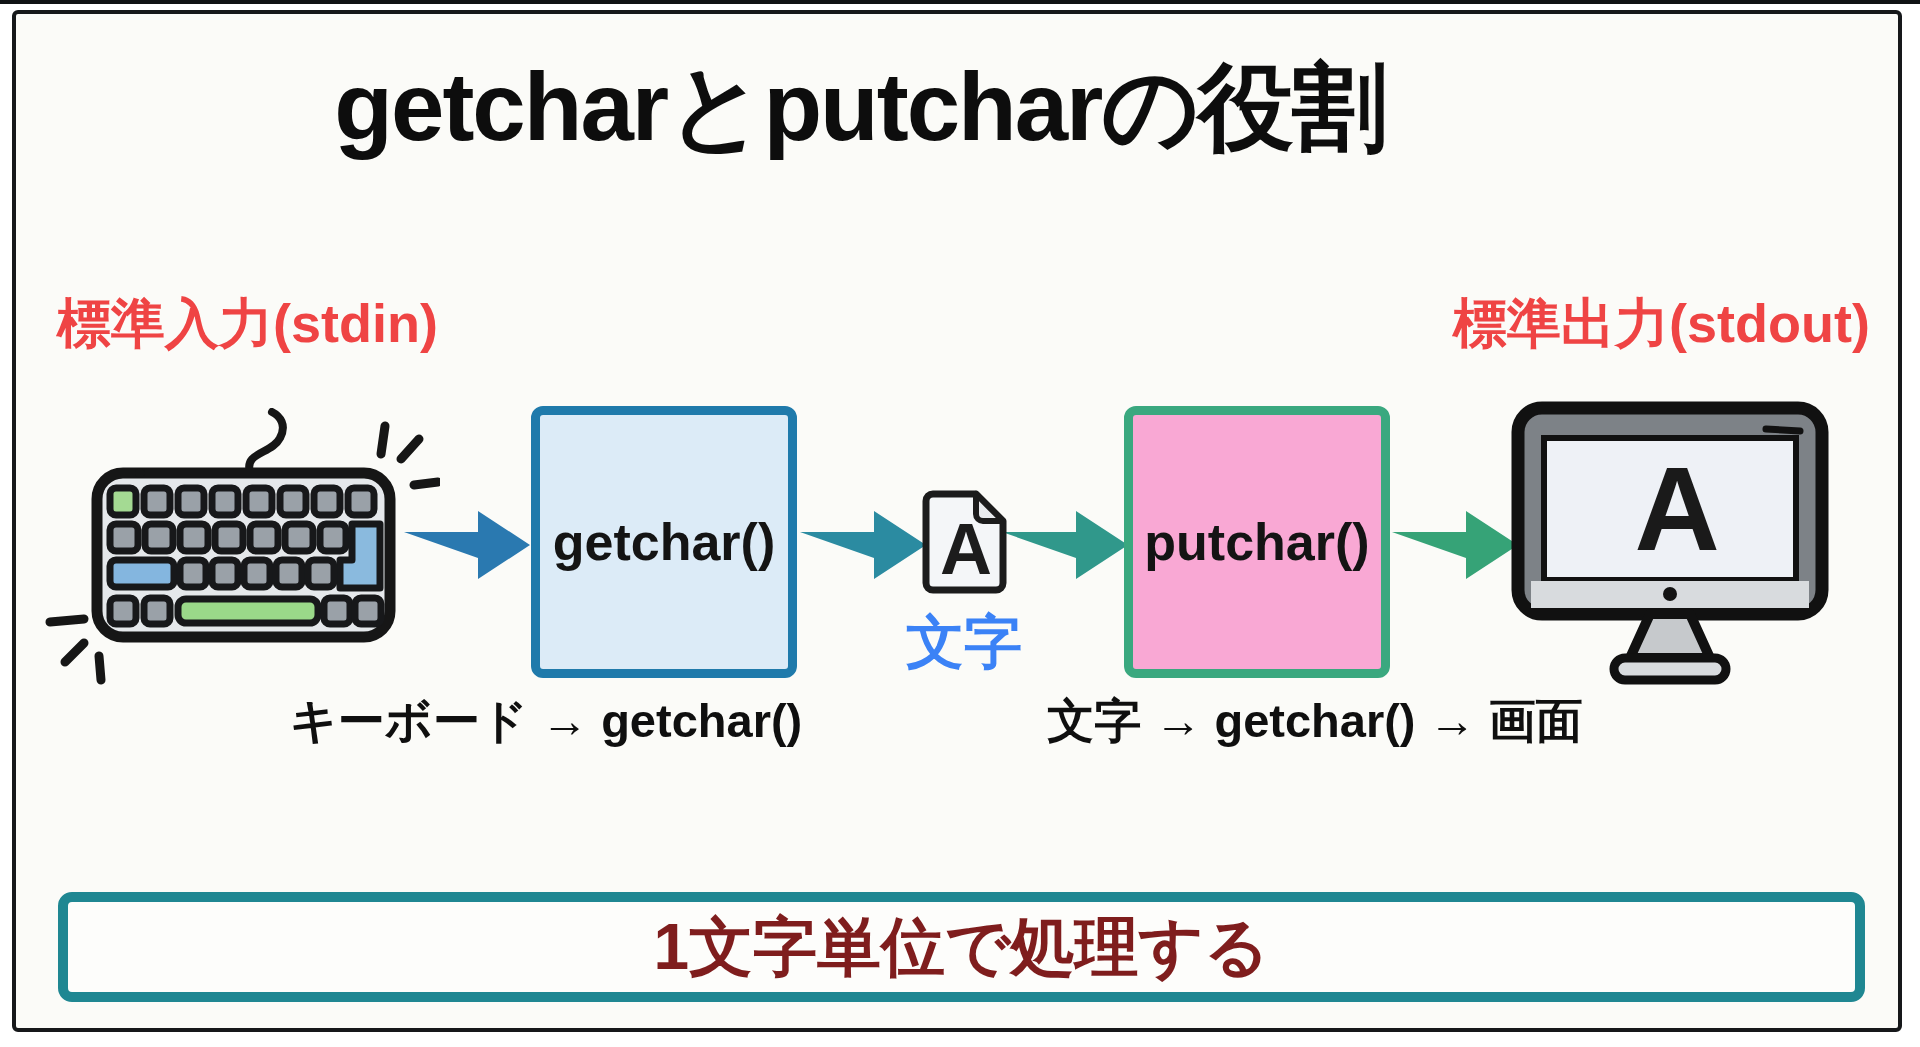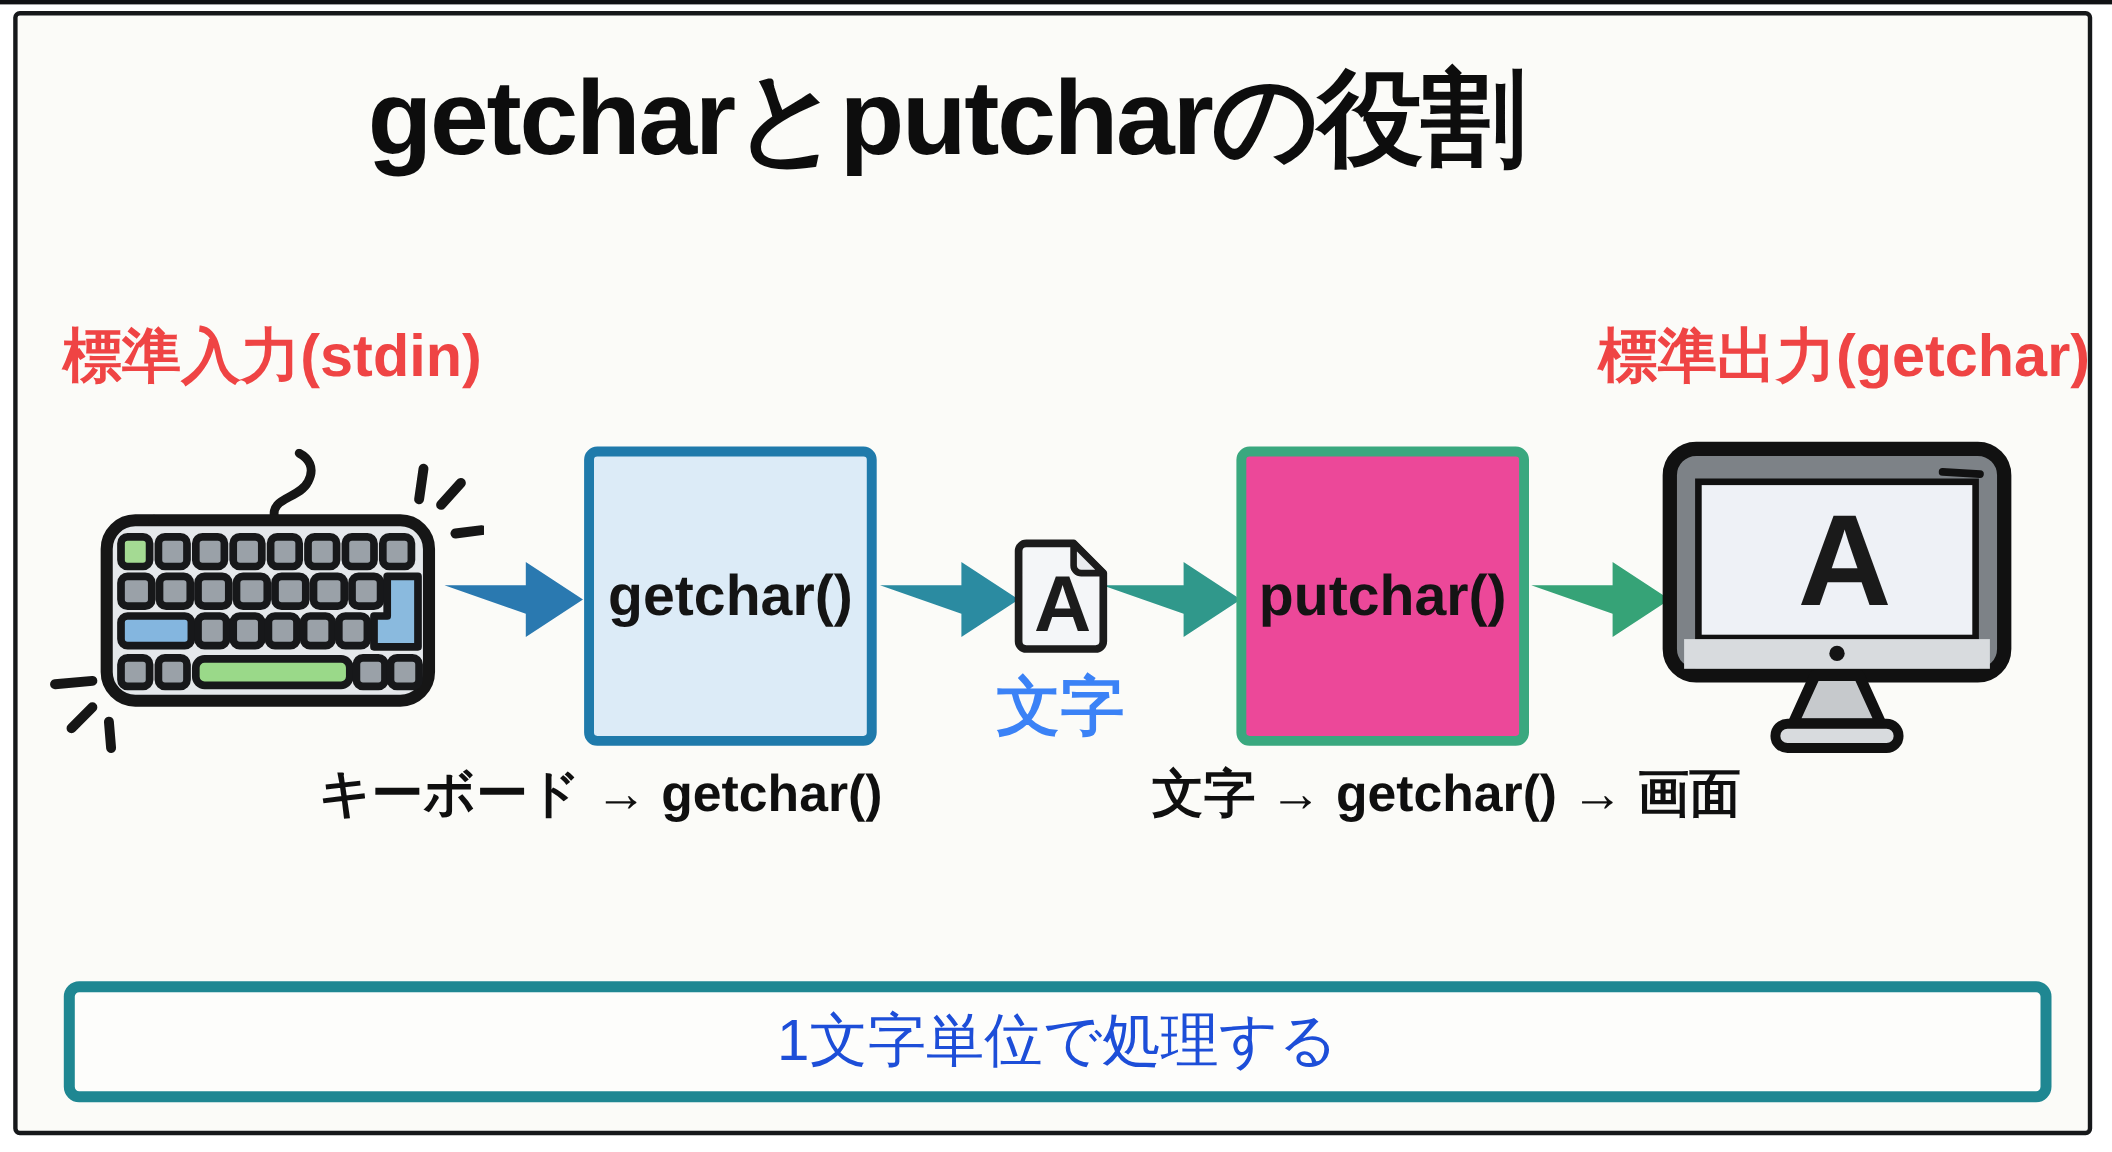--- a/index.html
+++ b/index.html
@@ -19,21 +19,21 @@
   }
   .io-label{position:absolute;top:288px;font-size:54px;font-weight:bold;color:#ef4444;white-space:nowrap;}
   .io-label.stdin{left:57px;}
   .io-label.stdout{left:1453px;}
   .func-box{
     position:absolute;top:406px;width:266px;height:272px;box-sizing:border-box;
     border-radius:12px;display:flex;align-items:center;justify-content:center;
     font-size:52px;font-weight:bold;color:#141414;white-space:nowrap;
   }
   .func-box.getchar{left:531px;border:9px solid #1f7aab;background:#dcebf7;justify-content:center;}
-  .func-box.putchar{left:1124px;border:9px solid #3aa87f;background:#ec4899;}
+  .func-box.putchar{left:1124px;border:9px solid #3aa87f;background:#f9a8d4;}
   .arrow{position:absolute;top:509px;width:126px;height:72px;}
   .arrow.a1{left:404px;}
   .arrow.a2{left:800px;}
   .arrow.a3{left:1002px;}
   .arrow.a4{left:1392px;}
   .kbd-svg{position:absolute;left:40px;top:408px;width:400px;height:300px;}
   .doc-svg{position:absolute;left:919px;top:490px;width:90px;height:104px;}
   .doc-label{
     position:absolute;left:894px;top:604px;width:140px;text-align:center;
     font-size:58px;font-weight:bold;color:#3b82f6;white-space:nowrap;
@@ -43,35 +43,35 @@
     position:absolute;top:690px;width:640px;text-align:center;
     font-size:47px;font-weight:bold;color:#0f0f0f;white-space:nowrap;
   }
   .caption.input{left:226px;}
   .caption.output{left:995px;}
   .footer-box{
     position:absolute;left:58px;top:892px;width:1807px;height:110px;box-sizing:border-box;
     border:10px solid #1f8792;border-radius:14px;background:#fdfdfb;
     display:flex;align-items:center;justify-content:center;
   }
-  .footer-text{font-size:53px;font-weight:normal;color:#1d4ed8;white-space:nowrap;}
+  .footer-text{font-size:64px;font-weight:bold;color:#7f1d1d;white-space:nowrap;}
   svg text{font-family:"Liberation Sans","DejaVu Sans",sans-serif;}
 </style>
 </head>
 <body>
 
 <div class="canvas">
 
   <div class="top-strip"></div>
   <div class="frame"></div>
 
   <div class="title">getcharとputcharの役割</div>
 
   <div class="io-label stdin">標準入力(stdin)</div>
-  <div class="io-label stdout">標準出力(getchar)</div>
+  <div class="io-label stdout">標準出力(stdout)</div>
 
   <svg class="kbd-svg" viewBox="0 0 400 300" aria-hidden="true">
     <path d="M210,64 C204,44 232,46 240,30 C247,17 240,8 232,4" fill="none" stroke="#161616" stroke-width="8" stroke-linecap="round"></path>
     <rect x="57" y="65" width="293" height="164" rx="26" fill="#e5e8eb" stroke="#161616" stroke-width="11"></rect>
     <circle cx="100" cy="65" r="5" fill="#161616"></circle>
     <g stroke="#17181a" stroke-width="7" fill="#9aa1a8">
       <rect x="70" y="80" width="26" height="27" rx="6" fill="#a4da93"></rect>
       <rect x="104" y="80" width="26" height="27" rx="6"></rect>
       <rect x="138" y="80" width="26" height="27" rx="6"></rect>
       <rect x="172" y="80" width="26" height="27" rx="6"></rect>

